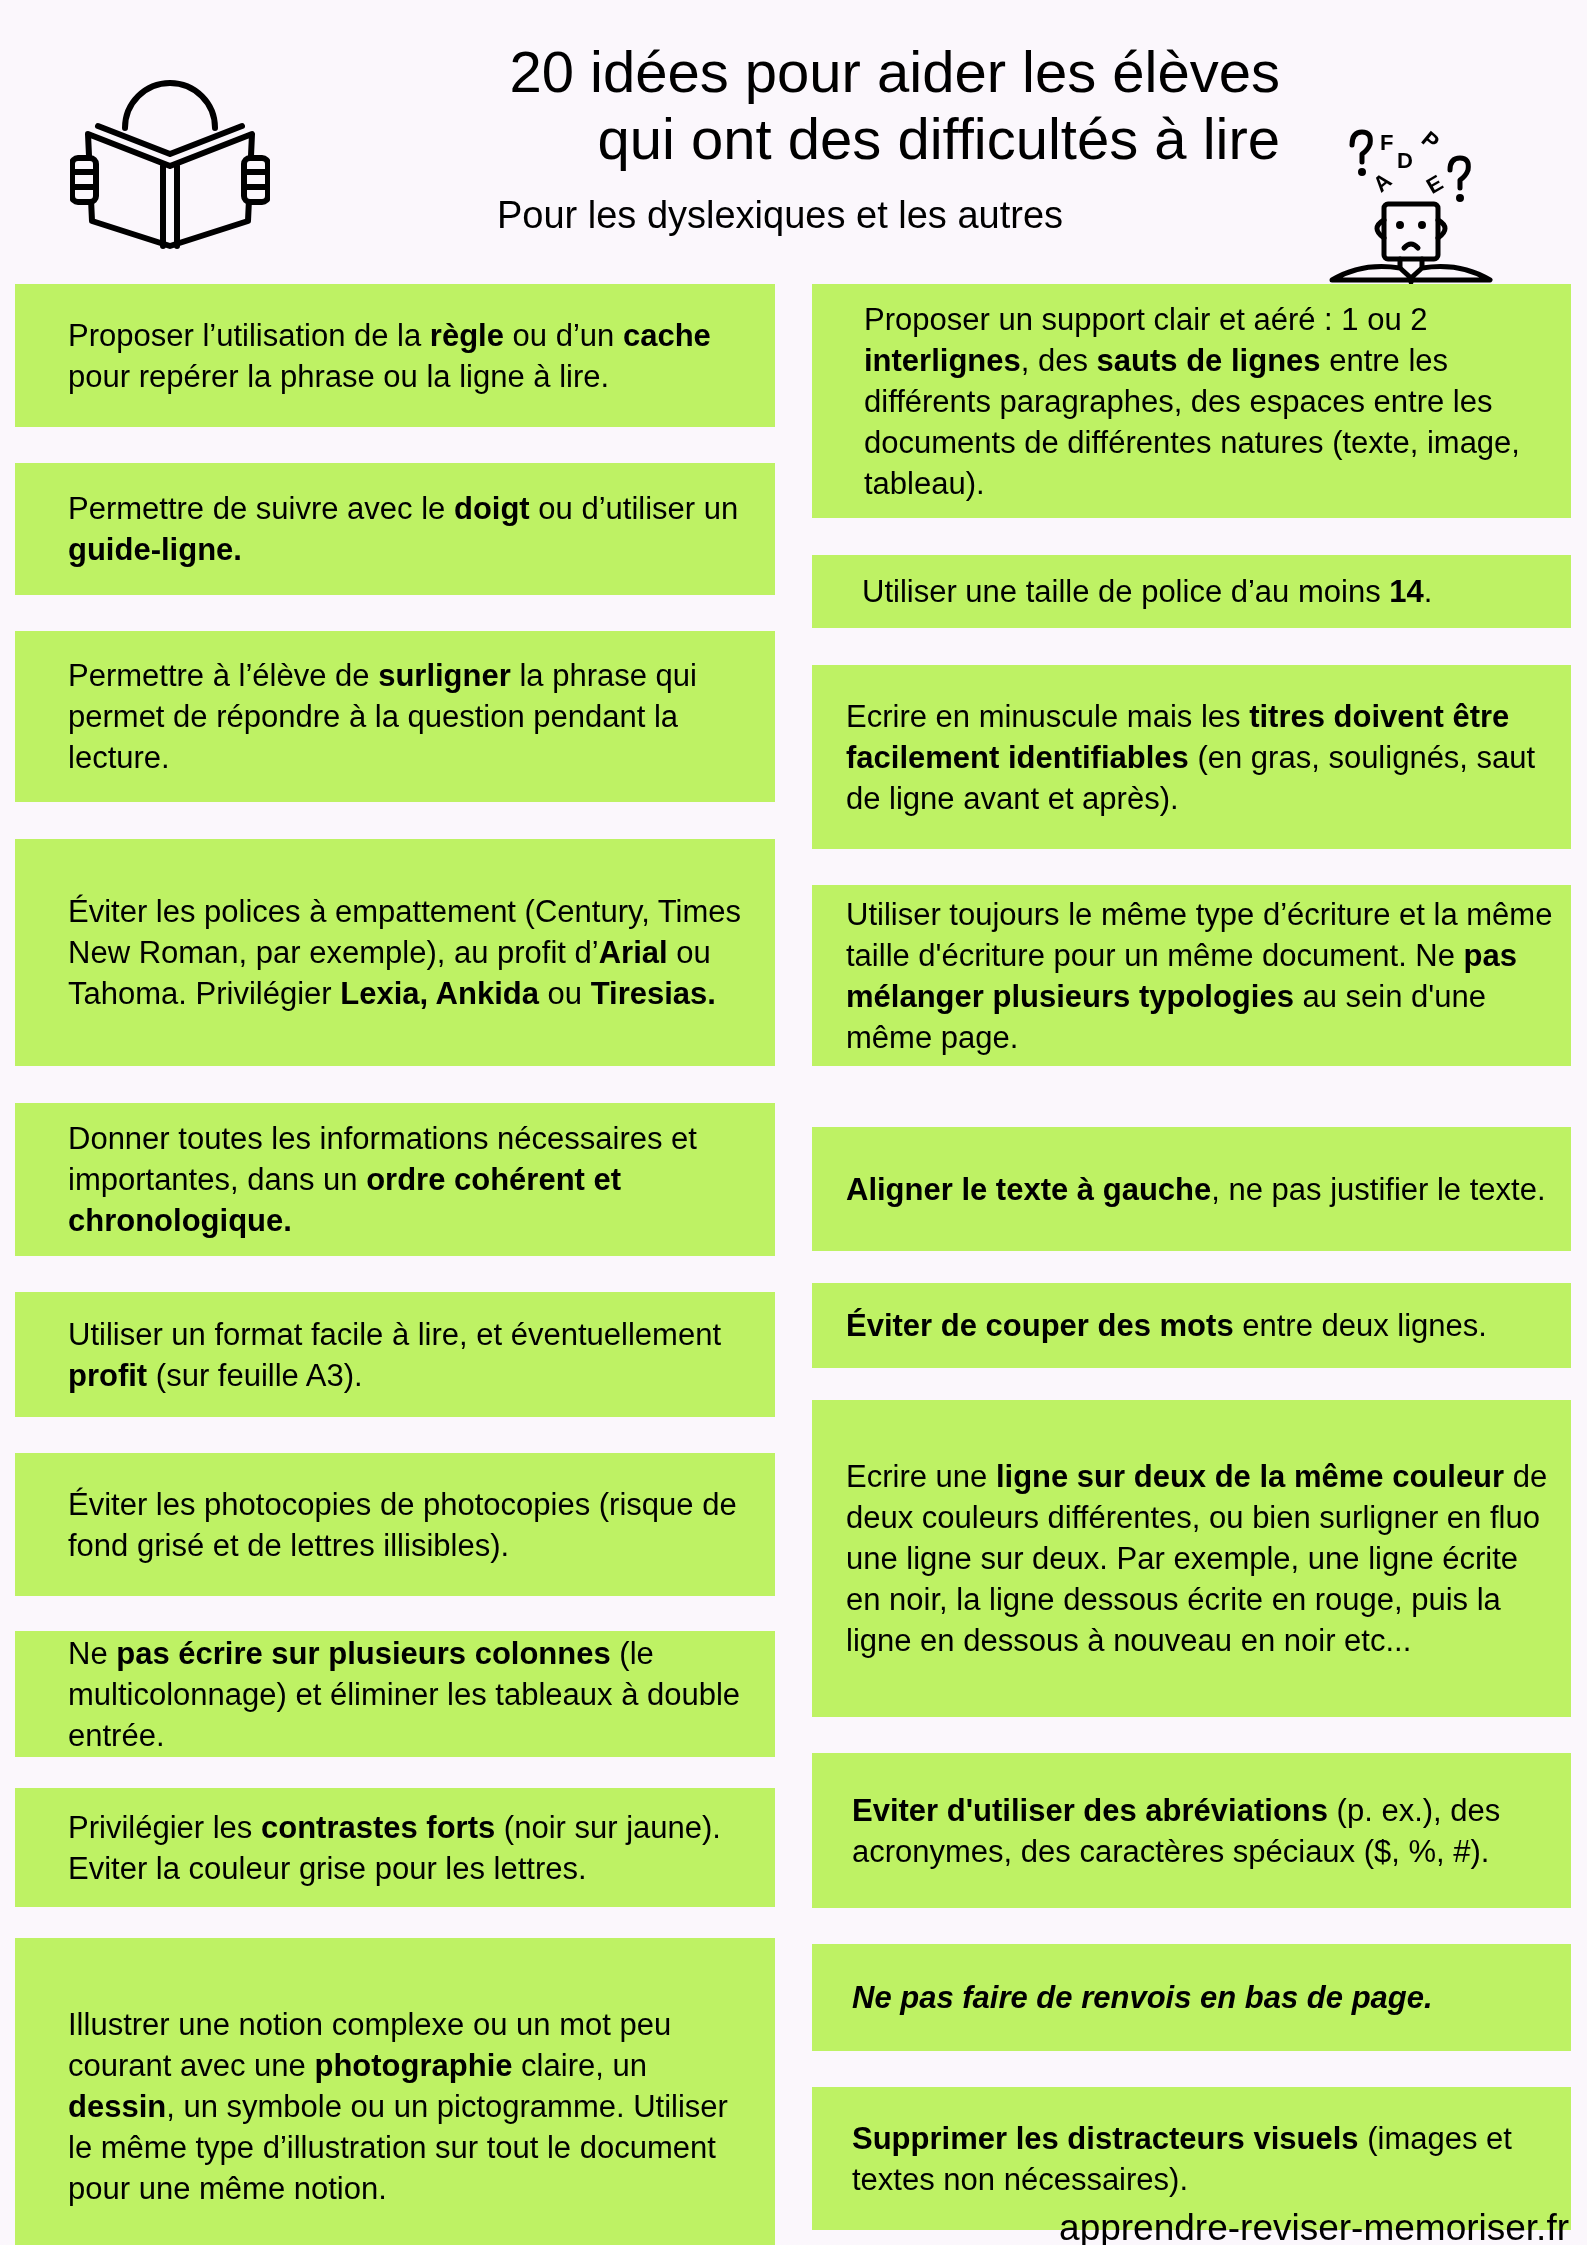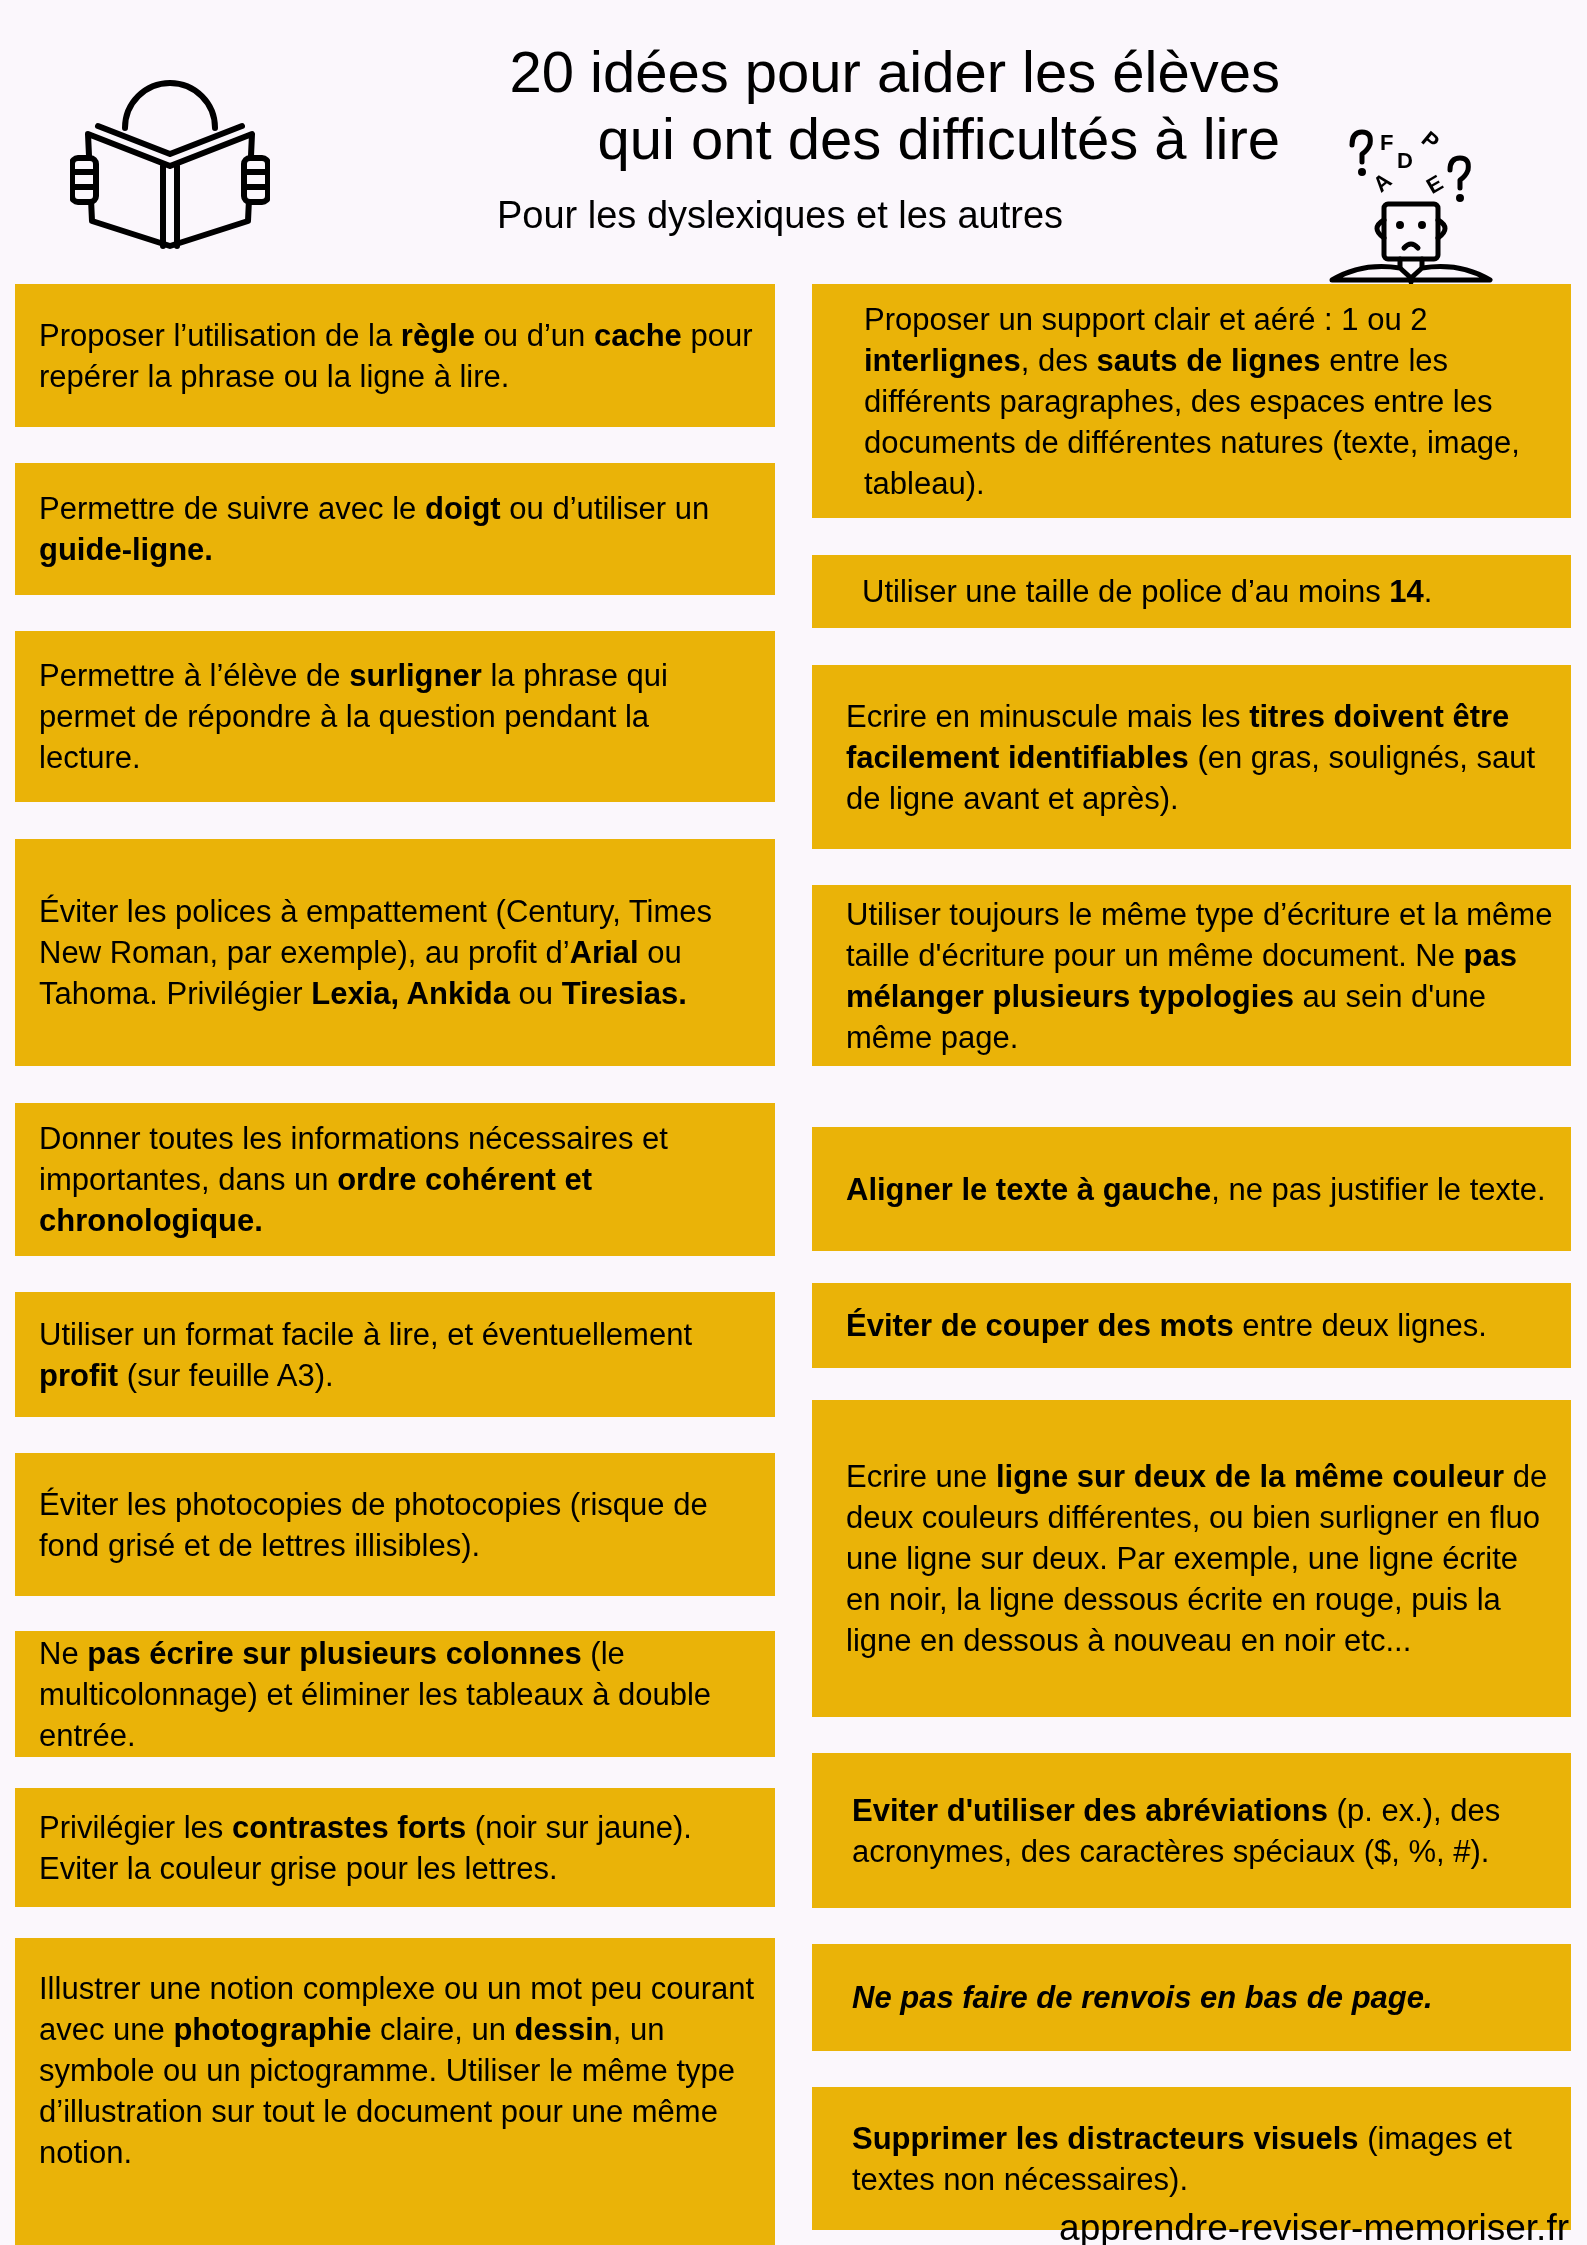--- a/index.html
+++ b/index.html
@@ -12,22 +12,22 @@
     position:absolute; left:280px; top:38px; width:1000px;
     text-align:right; font-size:58px; line-height:67px; font-weight:normal; margin:0;
   }
   .subtitle {
     position:absolute; left:280px; top:192px; width:1000px;
     text-align:center; font-size:38px; line-height:46px; margin:0;
   }
   .icon-reader { position:absolute; left:70px; top:66px; width:200px; height:185px; }
   .icon-confused { position:absolute; left:1322px; top:120px; width:180px; height:165px; }
   .card {
-    position:absolute; background:#eab308;
-    box-sizing:border-box; padding:0 20px 0 24px;
+    position:absolute; background:#bef264;
+    box-sizing:border-box; padding:0 20px 0 53px;
     display:flex; align-items:center;
   }
   .card.left { left:15px; width:760px; }
   .card.right { left:812px; width:759px; }
   .card p {
     margin:0; font-size:31px; line-height:41px;
   }
   .card b { font-weight:bold; }
   .footer {
     position:absolute; right:18px; bottom:-6px;
@@ -102,21 +102,21 @@
   </div>
 <div class="card left" style="top:1453px;height:143px;">
     <p><span>Éviter les photocopies de photocopies (risque de fond grisé et de lettres illisibles).</span></p>
   </div>
 <div class="card left" style="top:1631px;height:126px;">
     <p><span>Ne </span><b>pas écrire sur plusieurs colonnes</b><span> (le multicolonnage) et éliminer les tableaux à double entrée.</span></p>
   </div>
 <div class="card left" style="top:1788px;height:119px;">
     <p><span>Privilégier les </span><b>contrastes forts</b><span> (noir sur jaune). Eviter la couleur grise pour les lettres.</span></p>
   </div>
-<div class="card left" style="top:1938px;height:307px;align-items:flex-start;padding-top:30px;">
+<div class="card left" style="top:1938px;height:307px;align-items:center;padding-top:30px;">
     <p><span>Illustrer une notion complexe ou un mot peu courant avec une </span><b>photographie</b><span> claire, un </span><b>dessin</b><span>, un symbole ou un pictogramme. Utiliser le même type d’illustration sur tout le document pour une même notion.</span></p>
   </div>
 
 <div class="card right" style="top:284px;height:234px;padding-left:52px;">
     <p><span>Proposer un support clair et aéré : 1 ou 2 </span><b>interlignes</b><span>, des </span><b>sauts de lignes</b><span> entre les différents paragraphes, des espaces entre les documents de différentes natures (texte, image, tableau).</span></p>
   </div>
 <div class="card right" style="top:555px;height:73px;padding-left:50px;">
     <p><span>Utiliser une taille de police d’au moins </span><b>14</b><span>.</span></p>
   </div>
 <div class="card right" style="top:665px;height:184px;padding-left:34px;">

